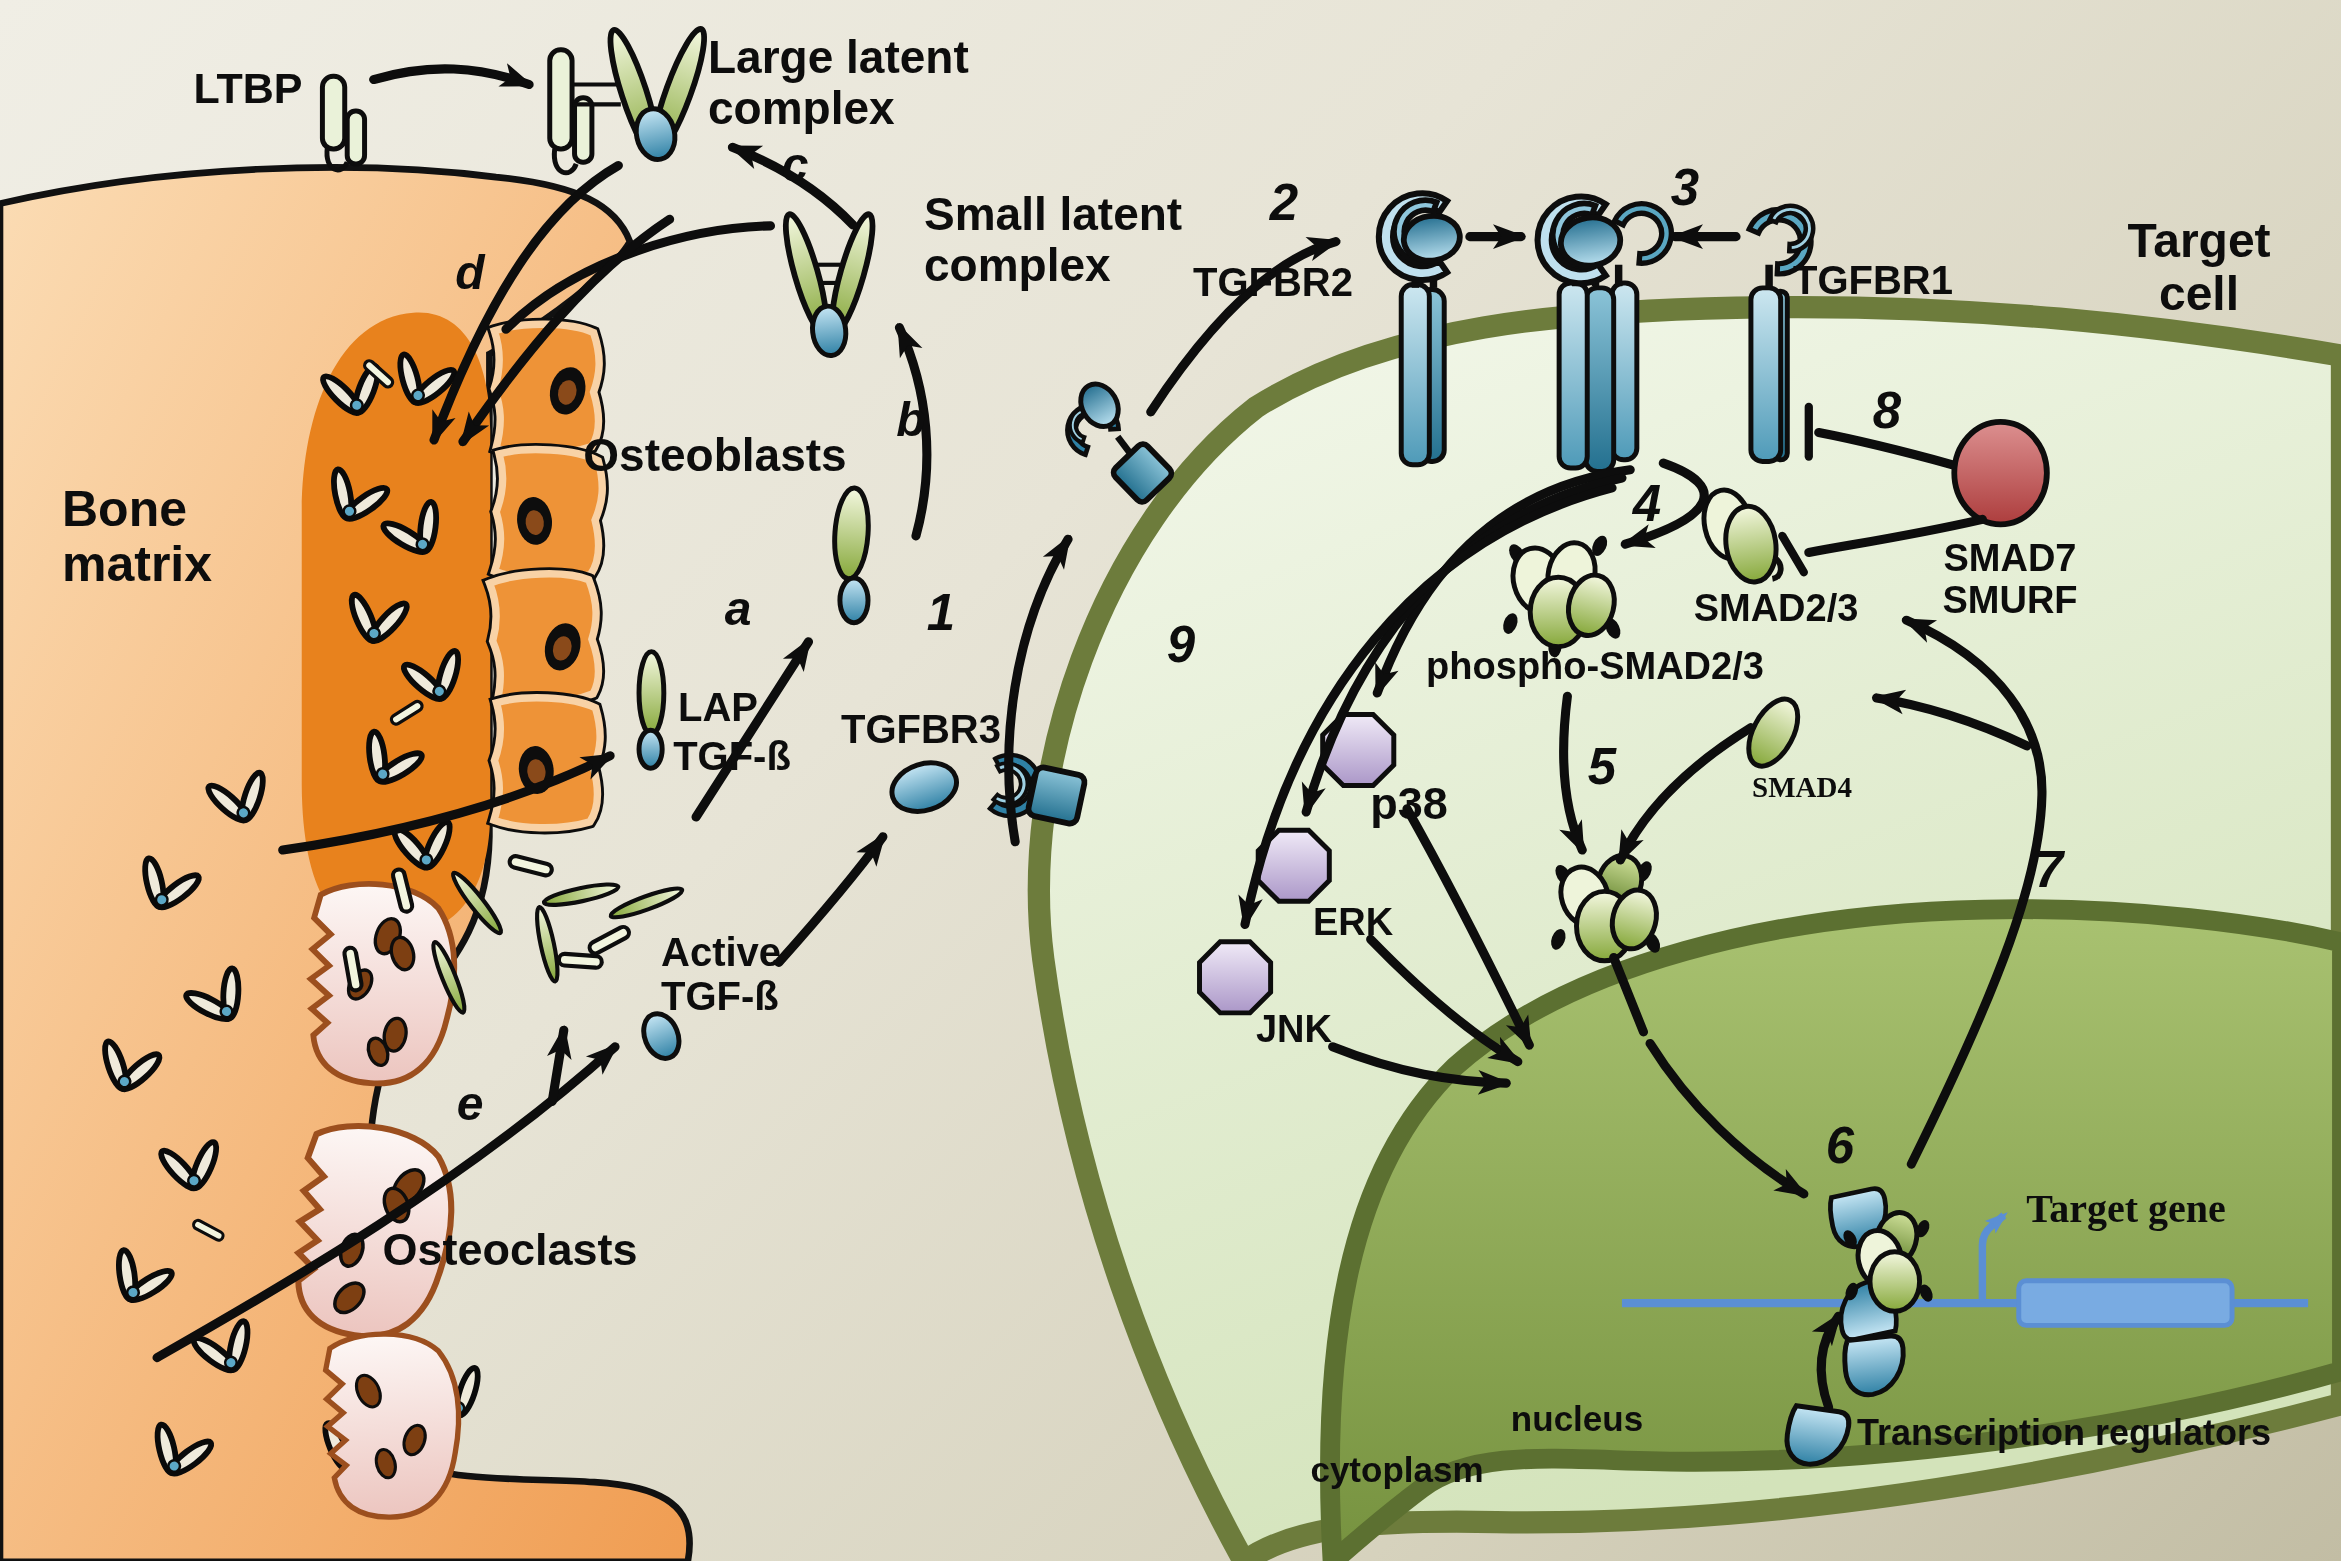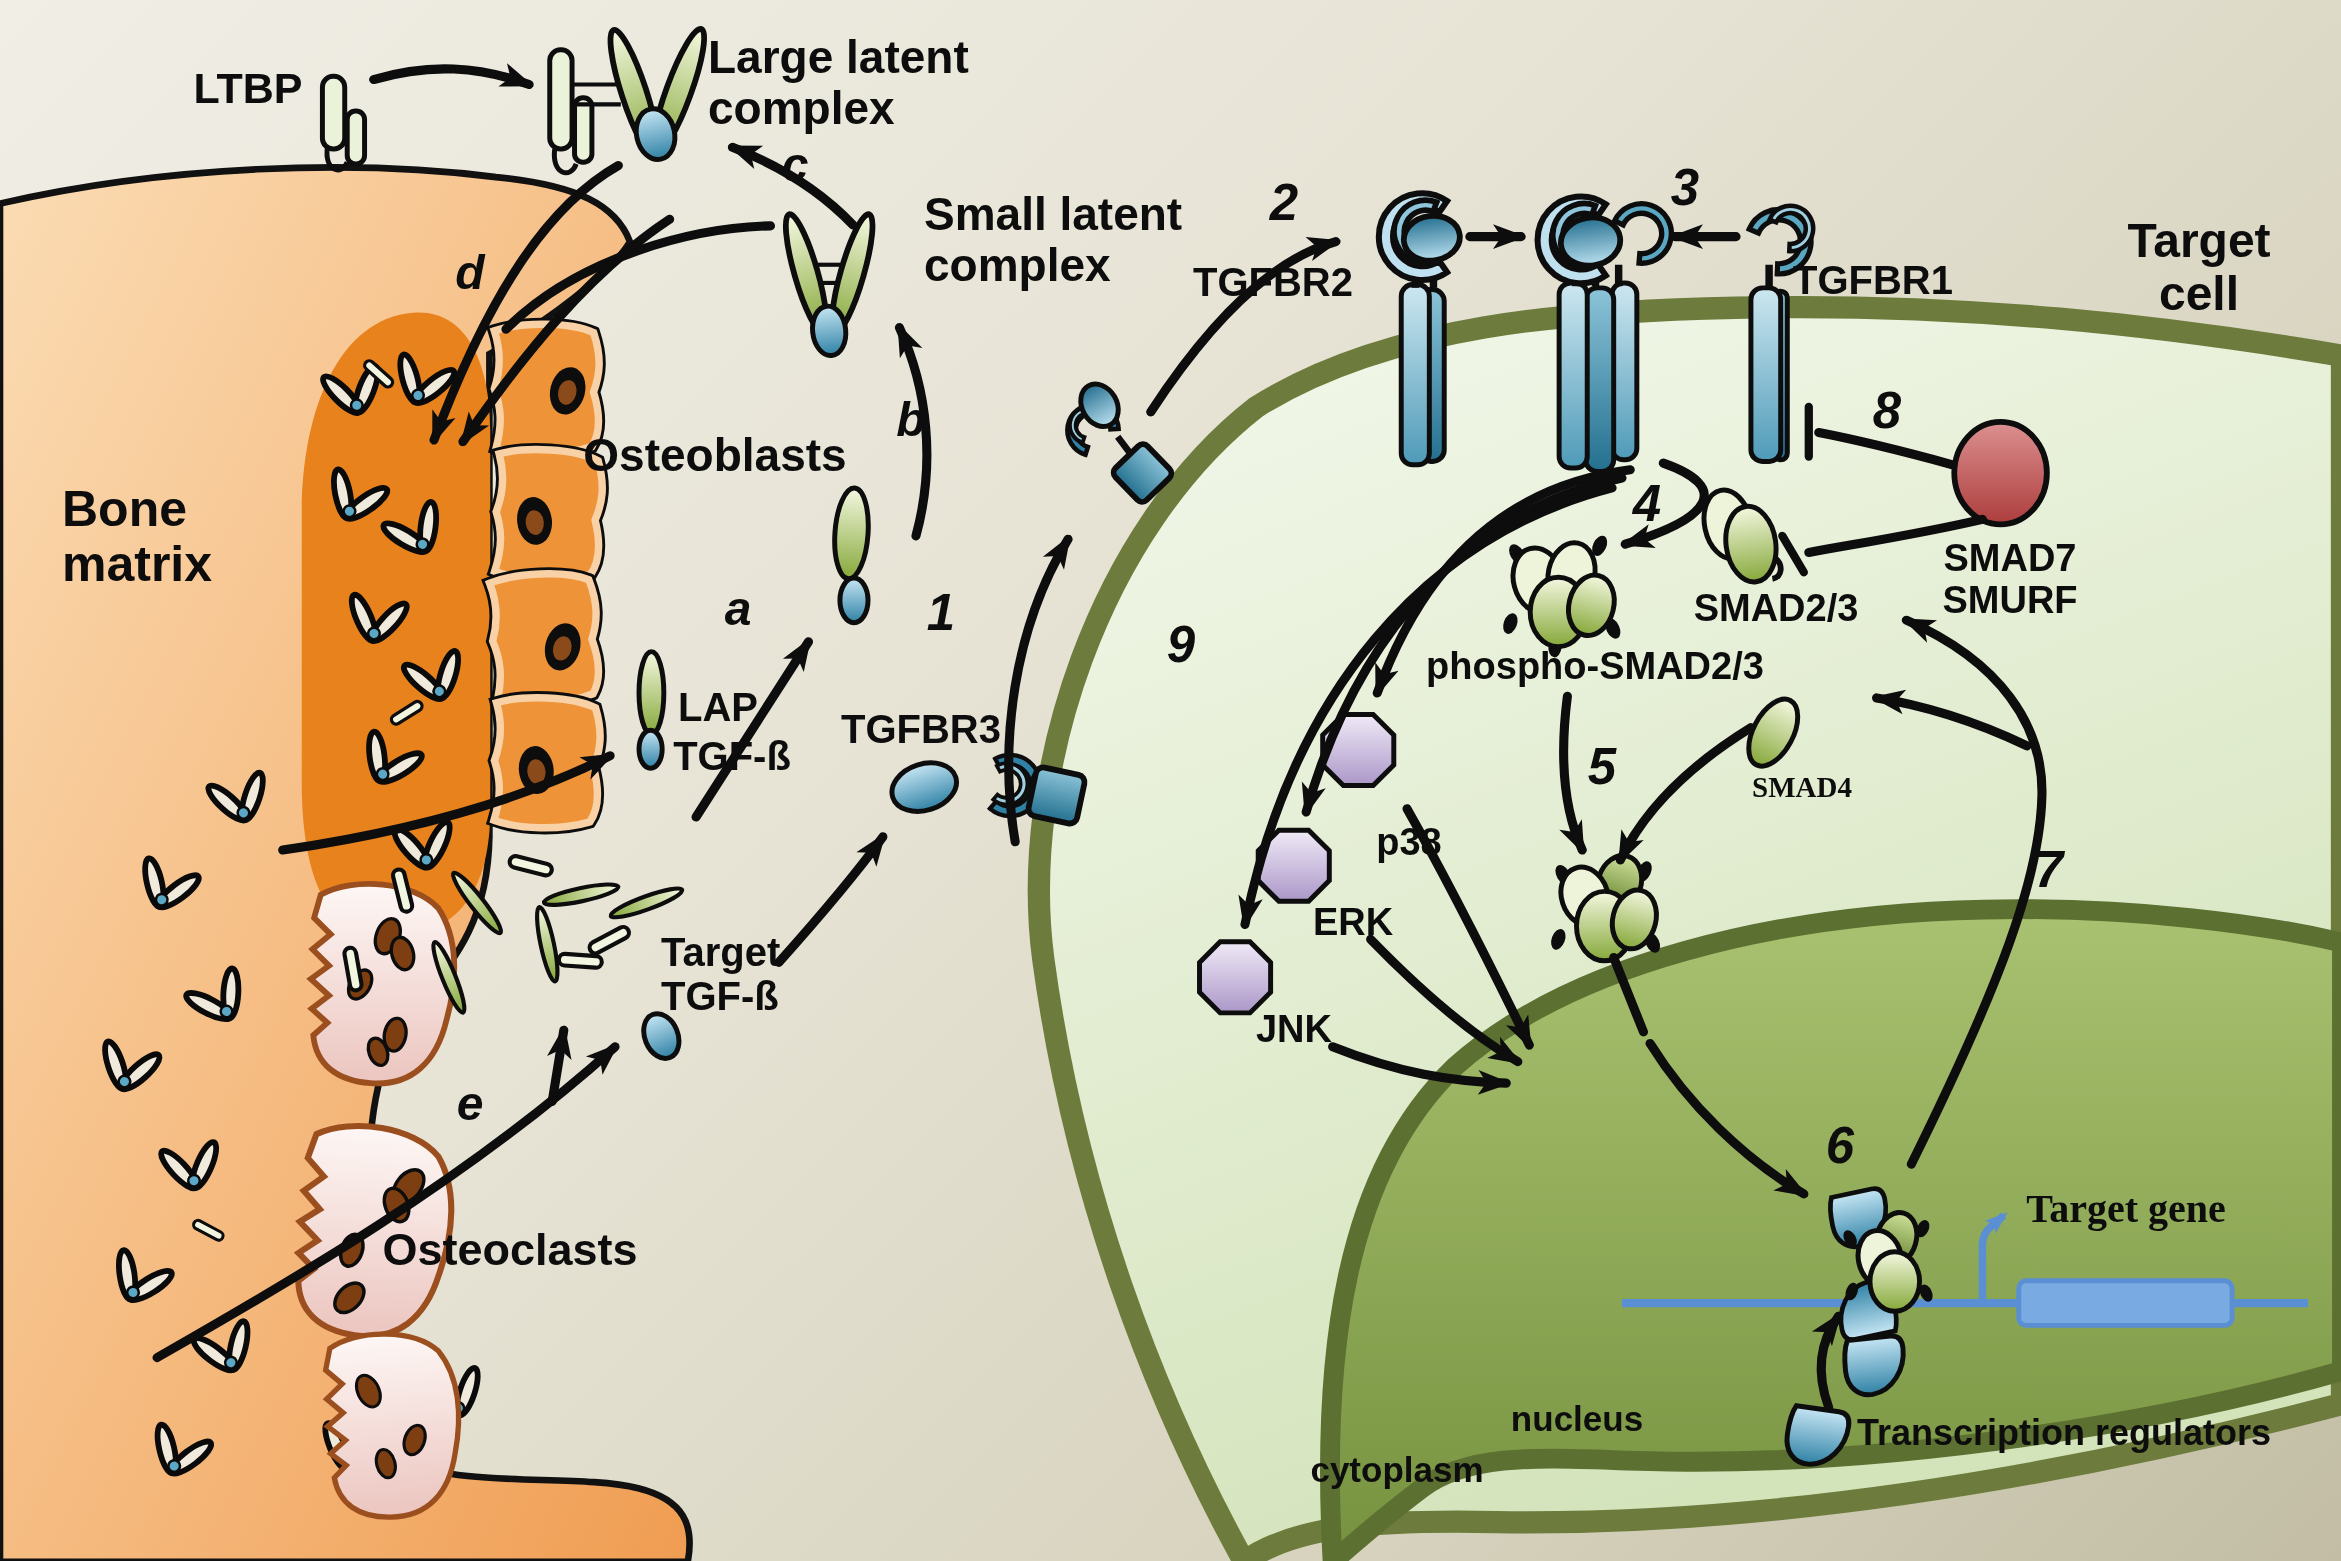--- a/index.html
+++ b/index.html
@@ -454,32 +454,32 @@
 <div class="lbl la" style="left:708px;top:83px;font-size:46px;">Large latent
 complex</div>
 <div class="lbl la" style="left:924px;top:240px;font-size:46px;">Small latent
 complex</div>
 <div class="lbl la" style="left:62px;top:537px;font-size:50px;">Bone
 matrix</div>
 <div class="lbl" style="left:715px;top:455px;font-size:46px;">Osteoblasts</div>
 <div class="lbl" style="left:510px;top:1250px;font-size:45px;">Osteoclasts</div>
 <div class="lbl" style="left:718px;top:707px;font-size:40px;">LAP</div>
 <div class="lbl" style="left:732px;top:756px;font-size:40px;">TGF-ß</div>
-<div class="lbl la" style="left:661px;top:974px;font-size:40px;">Target
+<div class="lbl la" style="left:661px;top:974px;font-size:40px;">Active
 TGF-ß</div>
 <div class="lbl" style="left:921px;top:729px;font-size:40px;">TGFBR3</div>
 <div class="lbl" style="left:1273px;top:282px;font-size:40px;">TGFBR2</div>
 <div class="lbl" style="left:1873px;top:280px;font-size:40px;">TGFBR1</div>
 <div class="lbl" style="left:2199px;top:268px;font-size:48px;">Target cell</div>
 <div class="lbl" style="left:2010px;top:580px;font-size:38px;">SMAD7
 SMURF</div>
 <div class="lbl" style="left:1776px;top:609px;font-size:38px;">SMAD2/3</div>
 <div class="lbl" style="left:1595px;top:667px;font-size:38px;">phospho-SMAD2/3</div>
 <div class="lbl" style="left:1802px;top:788px;font-size:29px;font-family:Liberation Serif, serif;">SMAD4</div>
-<div class="lbl" style="left:1409px;top:804px;font-size:38px;margin-top:39px;">p38</div>
+<div class="lbl" style="left:1409px;top:804px;font-size:45px;">p38</div>
 <div class="lbl" style="left:1353px;top:923px;font-size:38px;">ERK</div>
 <div class="lbl" style="left:1294px;top:1030px;font-size:38px;">JNK</div>
 <div class="lbl" style="left:2126px;top:1209px;font-size:40px;font-family:Liberation Serif, serif;">Target gene</div>
 <div class="lbl la" style="left:1857px;top:1433px;font-size:36px;">Transcription regulators</div>
 <div class="lbl" style="left:1577px;top:1419px;font-size:35px;">nucleus</div>
 <div class="lbl" style="left:1397px;top:1470px;font-size:35px;">cytoplasm</div>
 
 <div class="lbl it" style="left:941px;top:613px;font-size:51px;">1</div>
 <div class="lbl it" style="left:1284px;top:203px;font-size:51px;">2</div>
 <div class="lbl it" style="left:1685px;top:188px;font-size:51px;">3</div>

